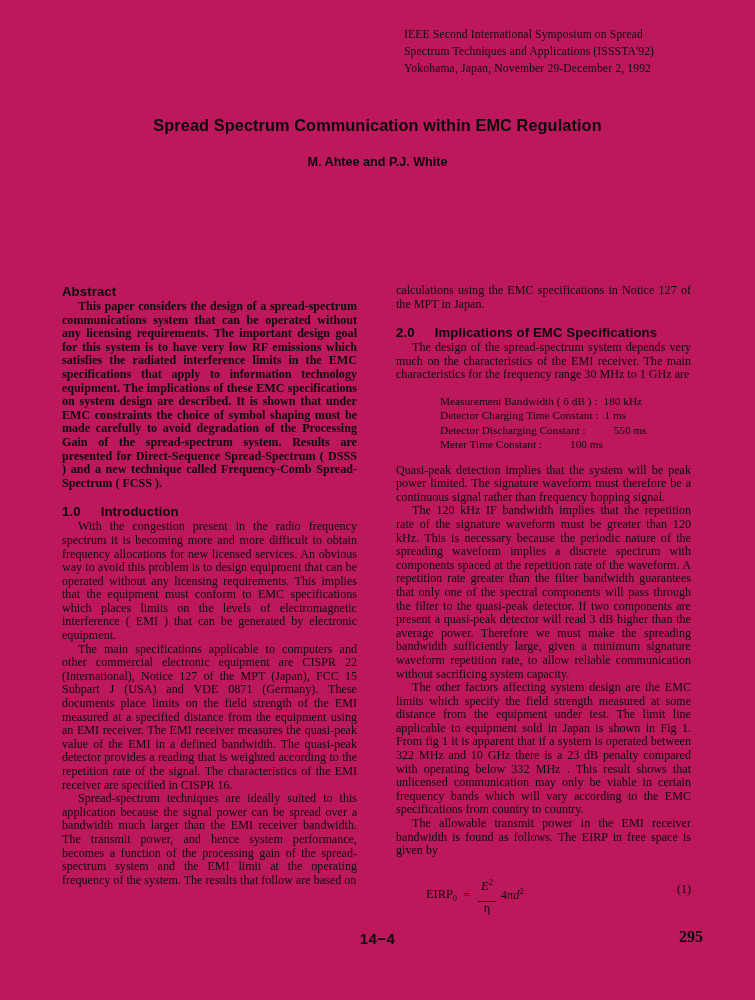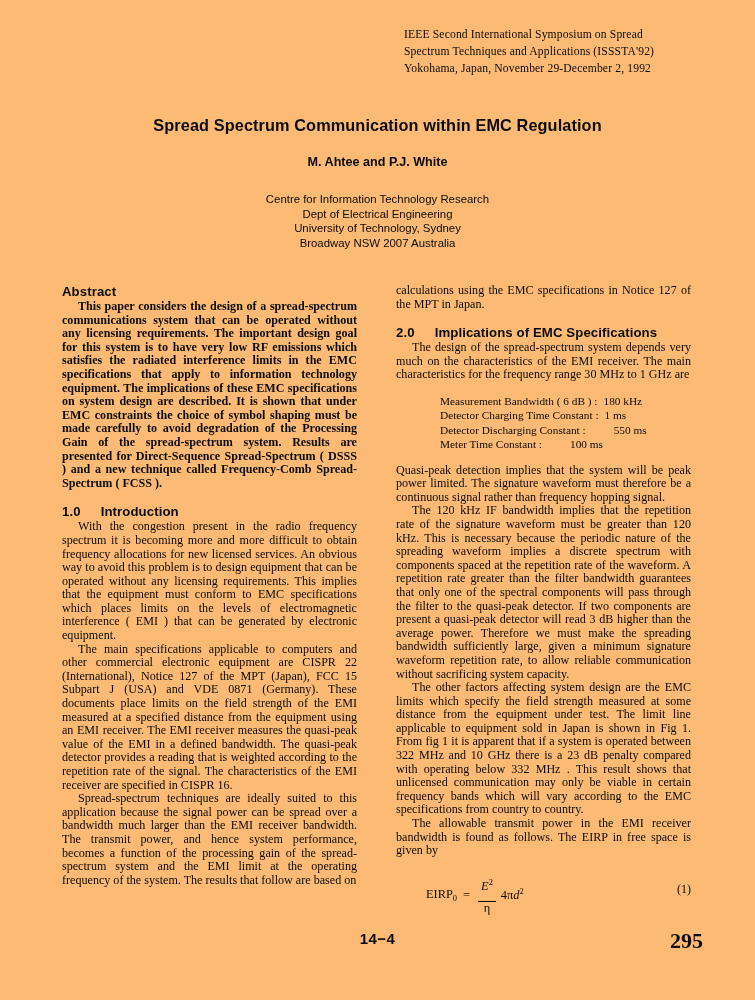--- a/index.html
+++ b/index.html
@@ -4,21 +4,21 @@
 <style>
   html, body {
     margin: 0;
     padding: 0;
     background: #ffffff;
   }
   .page {
     position: relative;
     width: 755px;
     height: 1000px;
-    background: #fdba74;
+    background: #be185d;
     overflow: hidden;
     font-family: "Liberation Serif", serif;
     color: #0b0b0b;
   }
 
   
   .conf-header {
     position: absolute;
     left: 404px;
     top: 26px;
@@ -170,42 +170,36 @@
     font-weight: bold;
     font-size: 15px;
     letter-spacing: 0.4px;
   }
   .footer-page {
     position: absolute;
     right: 52px;
     top: 928px;
     font-family: "Liberation Serif", serif;
     font-weight: bold;
-    font-size: 22px;
+    font-size: 16px;
   }
 </style>
 </head>
 <body>
 
 <div class="page">
 
   <div class="conf-header">
     <div>IEEE Second International Symposium on Spread</div>
     <div>Spectrum Techniques and Applications (ISSSTA'92)</div>
     <div>Yokohama, Japan, November 29-December 2, 1992</div>
   </div>
 
   <div class="title">Spread Spectrum Communication within EMC Regulation</div>
   <div class="authors">M. Ahtee and P.J. White</div>
-  <div class="affiliation">
-    <div>Centre for Information Technology Research</div>
-    <div>Dept of Electrical Engineering</div>
-    <div>University of Technology, Sydney</div>
-    <div>Broadway NSW 2007 Australia</div>
-  </div>
 
   <div class="col col-left">
 
     <div class="sec-head">Abstract</div>
     <p class="abstract">This paper considers the design of a spread-spectrum communications system that can be operated without any licensing requirements. The important design goal for this system is to have very low RF emissions which satisfies the radiated interference limits in the EMC specifications that apply to information technology equipment. The implications of these EMC specifications on system design are described. It is shown that under EMC constraints the choice of symbol shaping must be made carefully to avoid degradation of the Processing Gain of the spread-spectrum system. Results are presented for Direct-Sequence Spread-Spectrum ( DSSS ) and a new technique called Frequency-Comb Spread-Spectrum ( FCSS ).</p>
 
     <div class="sec-head spaced">
       <span class="num">1.0</span><span>Introduction</span>
     </div>
 

